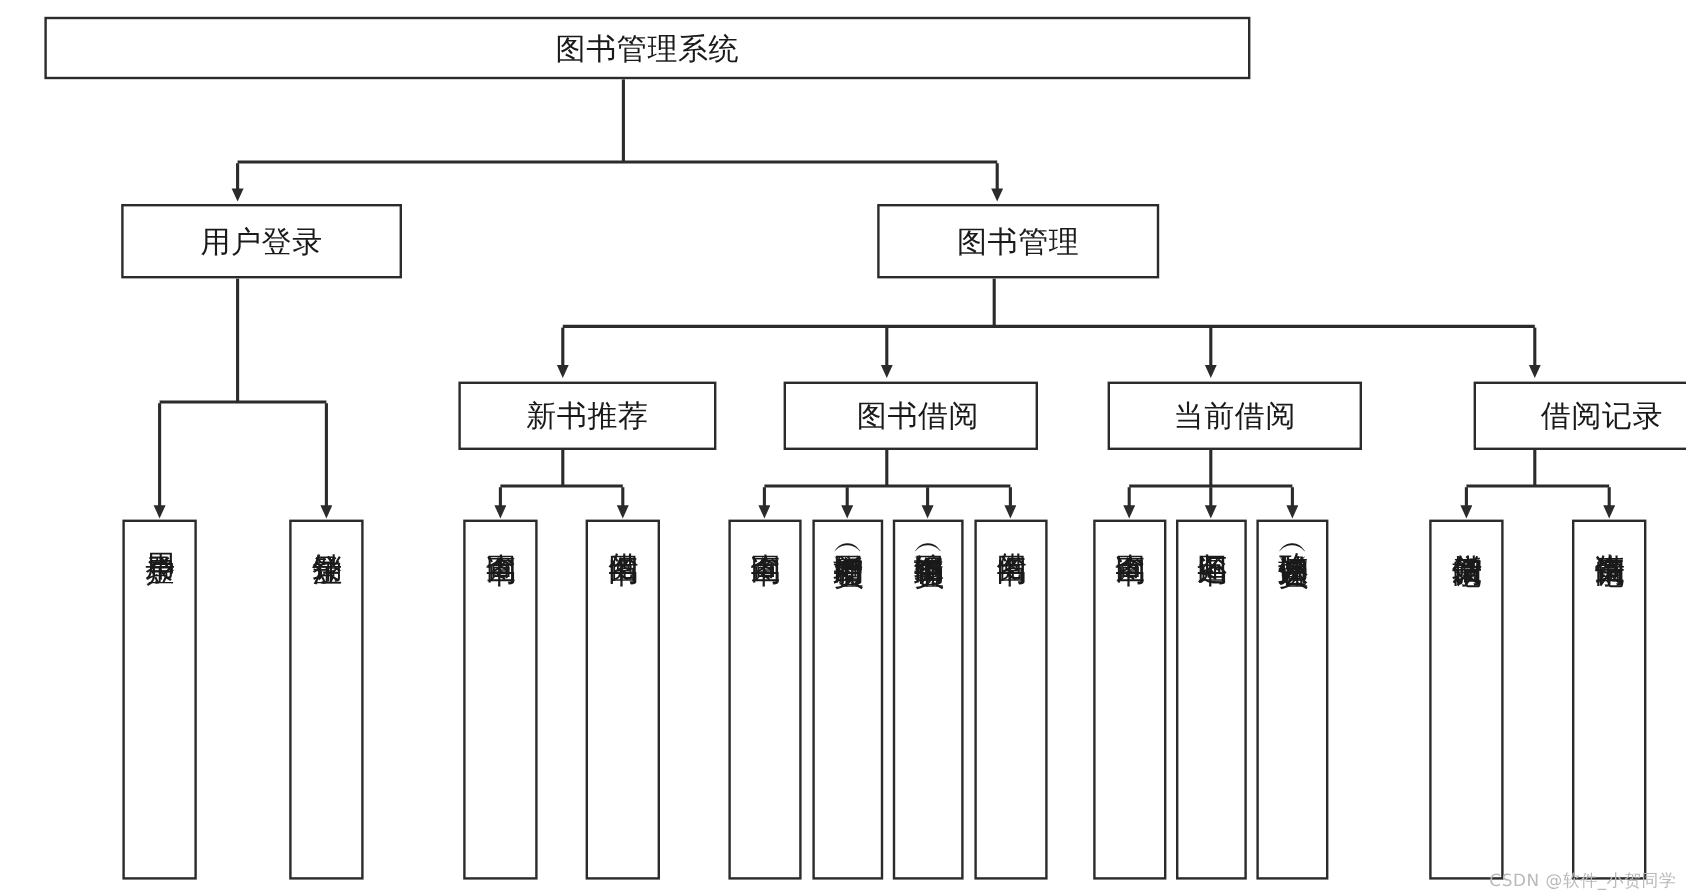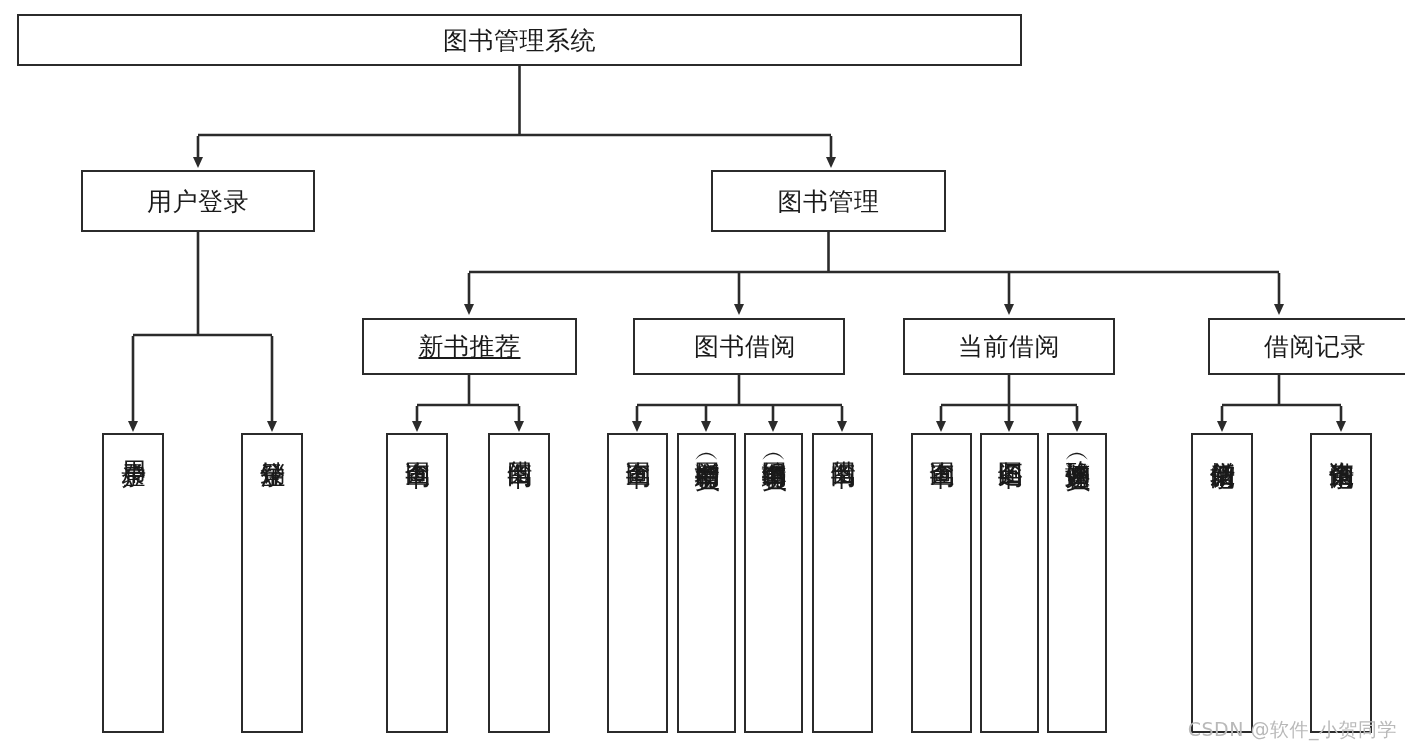--- a/index.html
+++ b/index.html
@@ -32,20 +32,21 @@
     background: #ffffff;
     border: 2px solid #2b2b2b;
     display: flex;
     align-items: center;
     justify-content: center;
     color: #1a1a1a;
   }
   .node.horiz {
     font-size: 25px;
     letter-spacing: 0.5px;
+    margin-left: 20px;
   }
   .node.vert {
     writing-mode: vertical-rl;
     text-orientation: upright;
     font-size: 25px;
     line-height: 1.05;
     letter-spacing: 1px;
     padding-top: 6px;
     justify-content: flex-start;
     align-items: center;
@@ -55,21 +56,21 @@
     white-space: pre;
   }
   .node.vert .node-label {
     writing-mode: vertical-rl;
     text-orientation: upright;
   }
   #watermark {
     position: absolute;
     right: 8px;
     bottom: 4px;
-    font-size: 19px;
+    font-size: 14px;
     color: #b9b9b9;
     letter-spacing: 0.5px;
     white-space: nowrap;
     user-select: none;
   }
 </style>
 </head>
 <body>
 
 <div id="diagram-root">
@@ -128,21 +129,21 @@
     <span class="node-label">图书管理系统</span>
   </div>
 
   <div class="node horiz" style="left:81px; top:170px; width:234px; height:62px;">
     <span class="node-label">用户登录</span>
   </div>
   <div class="node horiz" style="left:711px; top:170px; width:235px; height:62px;font-family:Liberation Serif, serif;">
     <span class="node-label">图书管理</span>
   </div>
 
-  <div class="node horiz" style="left:362px; top:318px; width:215px; height:57px;text-decoration:underline;">
+  <div class="node horiz" style="left:362px; top:318px; width:215px; height:57px;">
     <span class="node-label">新书推荐</span>
   </div>
   <div class="node horiz" style="left:633px; top:318px; width:212px; height:57px;padding-left:12px;">
     <span class="node-label">图书借阅</span>
   </div>
   <div class="node horiz" style="left:903px; top:318px; width:212px; height:57px;text-align:center;">
     <span class="node-label">当前借阅</span>
   </div>
   <div class="node horiz" style="left:1208px; top:318px; width:214px; height:57px;">
     <span class="node-label">借阅记录</span>

